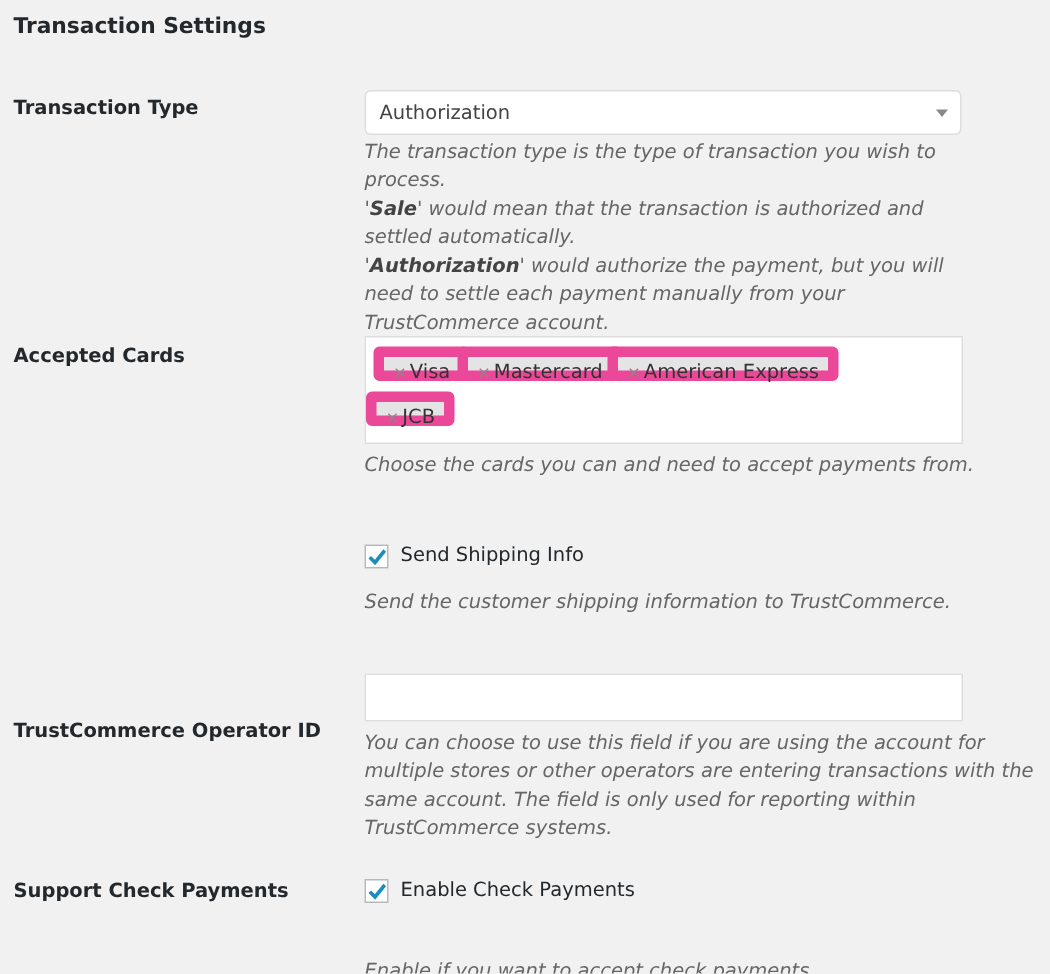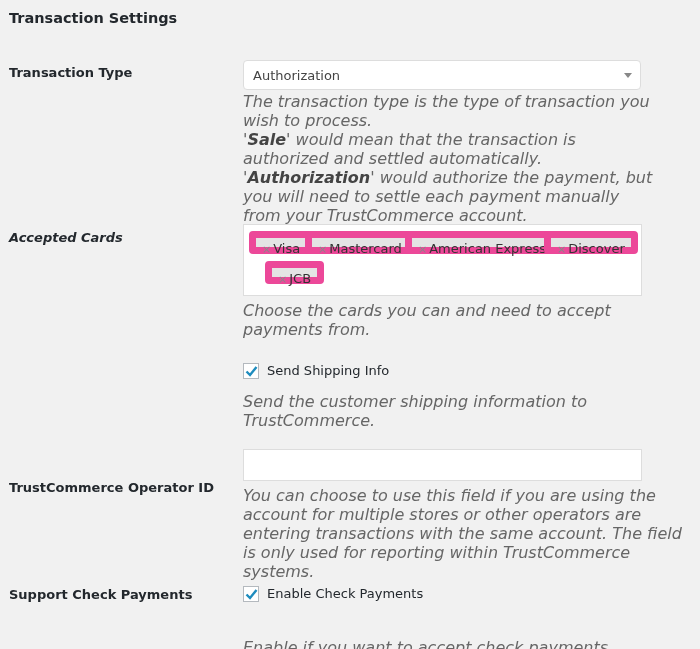--- a/index.html
+++ b/index.html
@@ -29,21 +29,21 @@
     position: absolute; left: 9px; top: 7px; font-size: 13px; color: #444;
   }
   .select .arrow {
     position: absolute; right: 8px; top: 12px;
     width: 0; height: 0;
     border-left: 4px solid transparent; border-right: 4px solid transparent;
     border-top: 5px solid #888;
   }
   .desc {
     position: absolute; left: 243px;
-    font-style: italic; color: #666; font-size: 16px; line-height: 19px;
+    font-style: italic; color: #666; font-size: 13px; line-height: 19px;
     width: 450px;
   }
   .desc b { color: #444; }
   .multi {
     position: absolute; left: 243px; top: 224px;
     width: 399px; height: 72px;
     background: #fff; border: 1px solid #ddd;
     box-sizing: border-box;
   }
   .chip {
@@ -75,27 +75,26 @@
 <div class="select">
   <span class="val">Authorization</span>
   <span class="arrow"></span>
 </div>
 <div class="desc" style="top:92px; width:410px;">
   <span>The transaction type is the type of transaction you wish to process.</span><br>
   '<b>Sale</b><span>' would mean that the transaction is authorized and settled automatically.</span><br>
   '<b>Authorization</b><span>' would authorize the payment, but you will need to settle each payment manually from your TrustCommerce account.</span>
 </div>
 
-<div class="label" style="top:230px;font-style:italic;">Accepted Cards</div>
+<div class="label" style="top:230px;">Accepted Cards</div>
 <div class="multi">
   <div class="chip" style="left:5px; top:6px;"><span class="x">×</span><span>Visa</span></div>
   <div class="chip" style="left:61px; top:6px;"><span class="x">×</span><span>Mastercard</span></div>
   <div class="chip" style="left:161px; top:6px;"><span class="x">×</span><span>American Express</span></div>
-  <div class="chip" style="left:300px; top:6px;"><span class="x">×</span><span>Discover</span></div>
-  <div class="chip" style="left:21px; top:36px;"><span class="x">×</span><span>JCB</span></div>
+  <div class="chip" style="left:0; top:36px;"><span class="x">×</span><span>JCB</span></div>
 </div>
 <div class="desc" style="top:301px;">Choose the cards you can and need to accept payments from.</div>
 
 <div class="cb" style="top:363px;">
   <svg width="13" height="12" viewBox="0 0 13 12">
       <path d="M1.5 6.5 L5 10 L11.5 2" fill="none" stroke="#1e8cbe" stroke-width="2.4"></path>
     </svg>
 </div>
 <div class="cblabel" style="top:363px;">Send Shipping Info</div>
 <div class="desc" style="top:392px;">Send the customer shipping information to TrustCommerce.</div>

